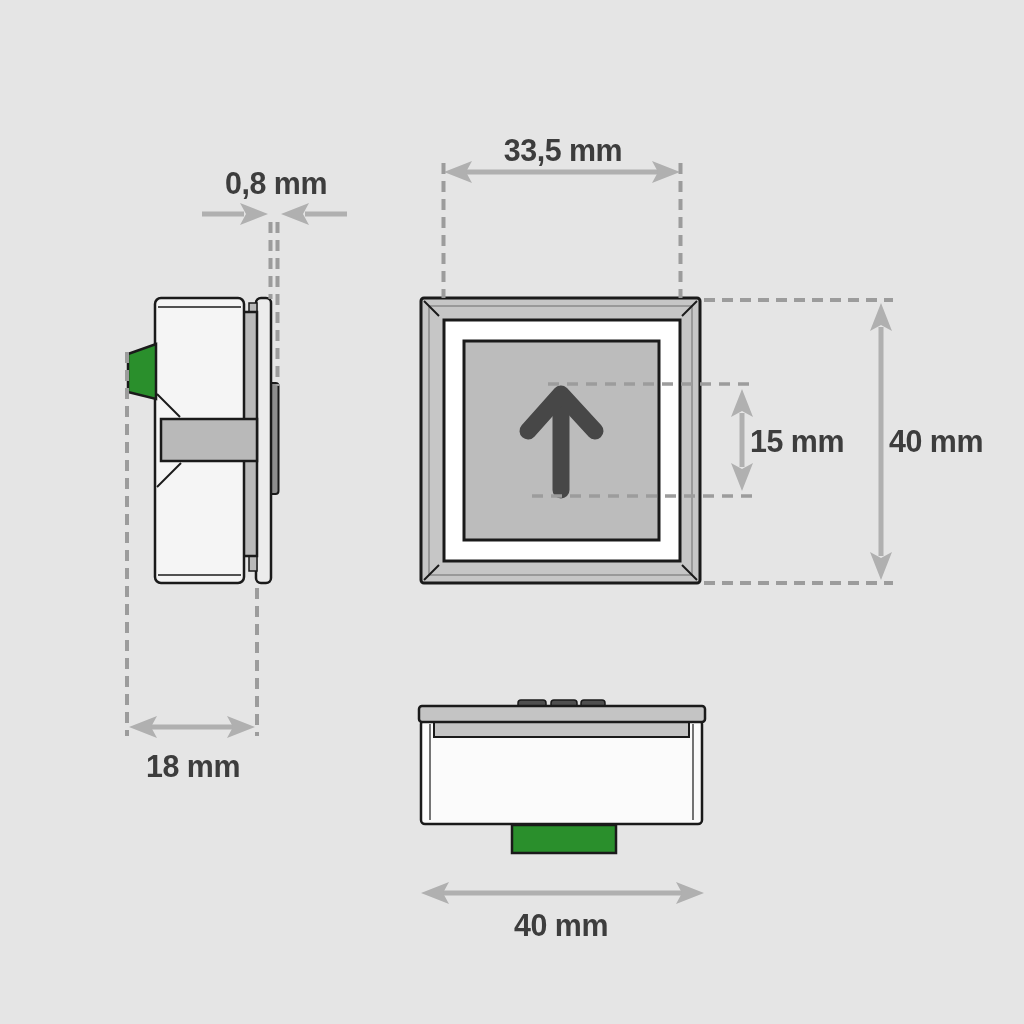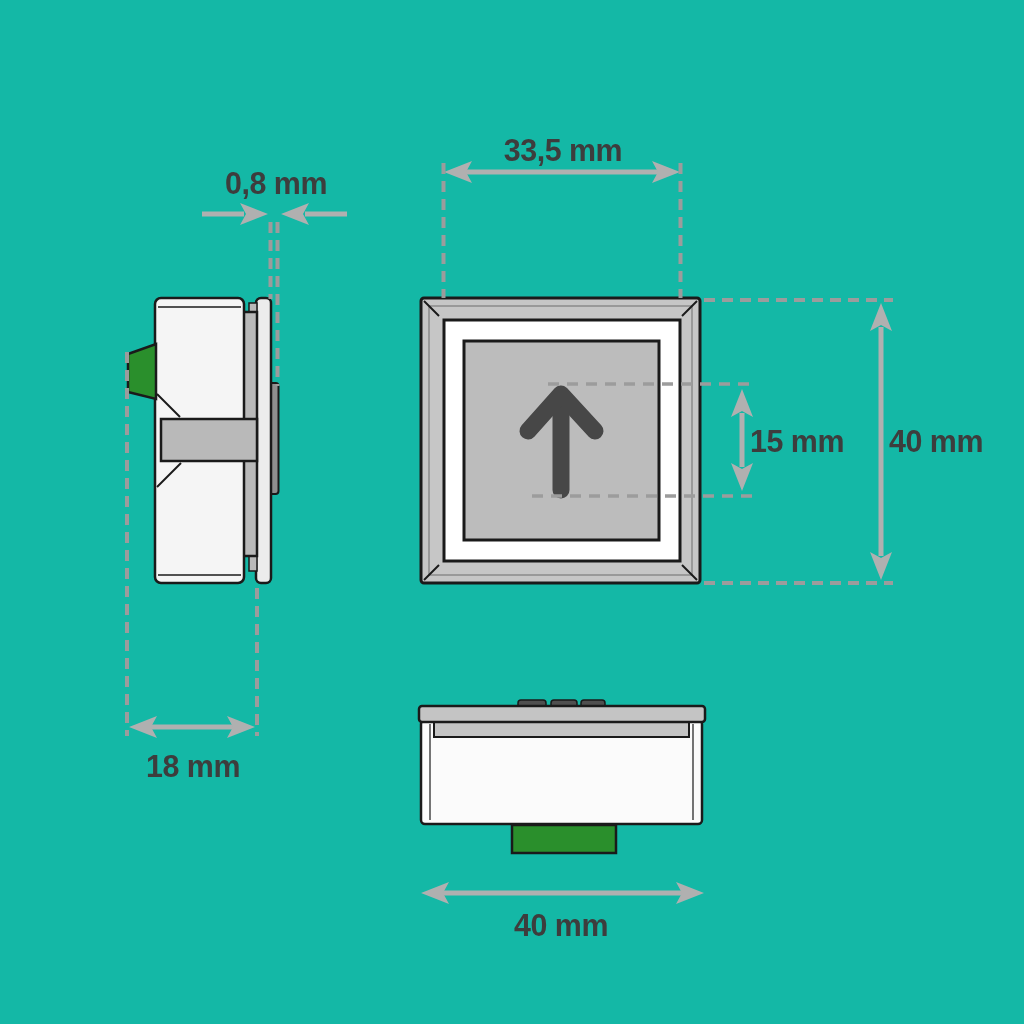--- a/index.html
+++ b/index.html
@@ -1,19 +1,19 @@
 <!DOCTYPE html>
 <html><head>
 <meta charset="utf-8">
 <style>
   html,body{margin:0;padding:0;background:#000;}
   .canvas{
     position:relative;
     width:1024px;height:1024px;
-    background:#14b8a6;
+    background:#e5e5e5;
     overflow:hidden;
     font-family:"Liberation Sans", sans-serif;
   }
   .drawing-svg{position:absolute;left:0;top:0;}
   .dim-label{
     position:absolute;
     color:#3d3d3d;
     font-weight:700;
     font-size:32px;
     letter-spacing:-0.5px;

